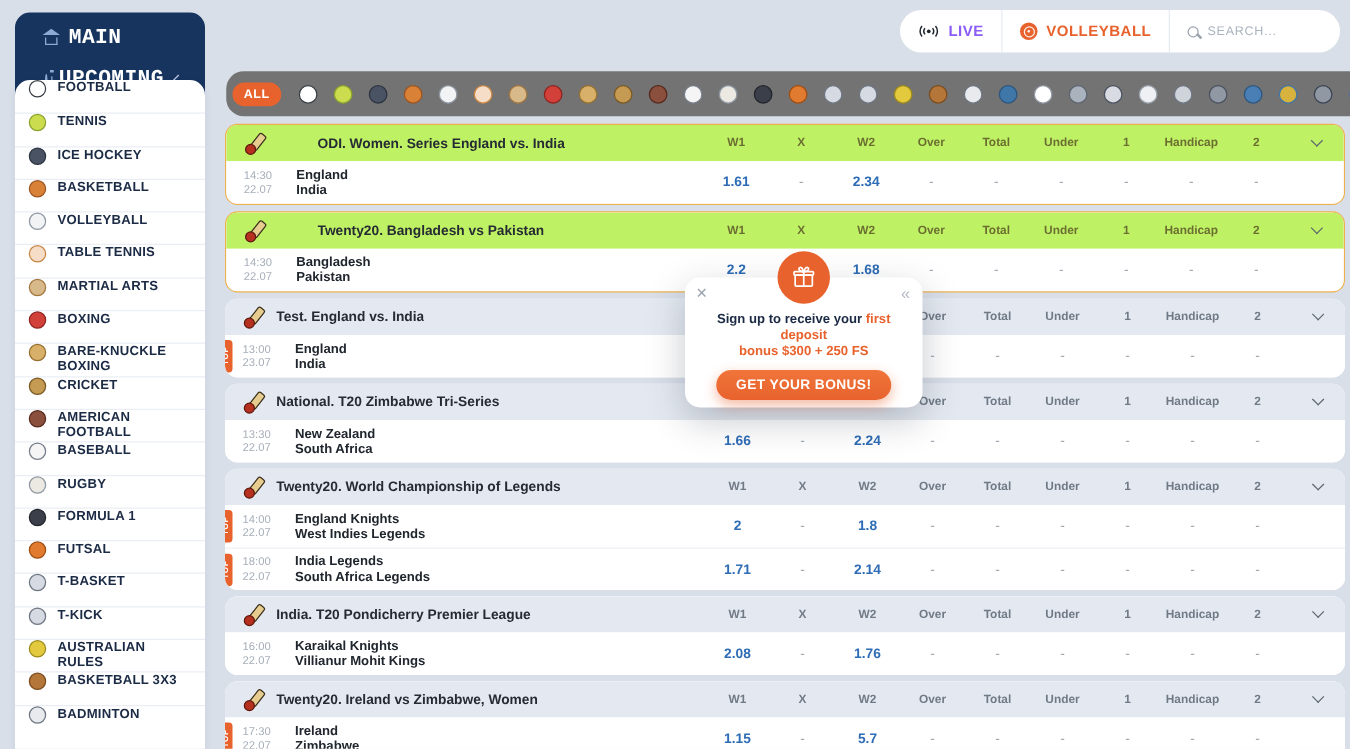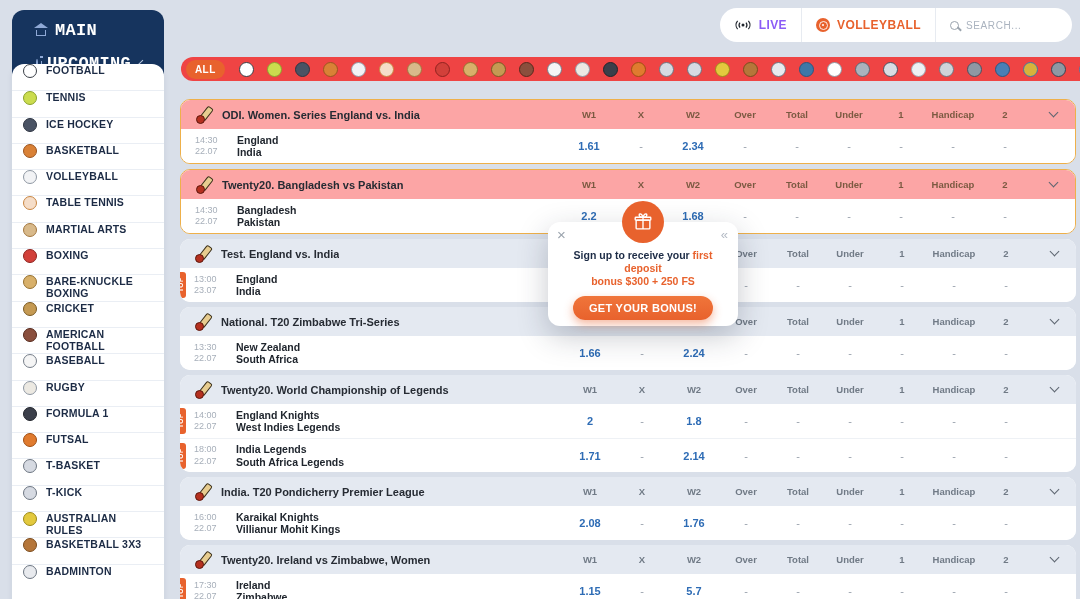--- a/index.html
+++ b/index.html
@@ -38,32 +38,32 @@
   .tb-sb { font-size:12px; font-weight:bold; color:#e8622d; letter-spacing:.4px; }
   .sb-ball { width:14px; height:14px; border-radius:50%; background:#e8622d; position:relative; }
   .sb-ball::before { content:""; position:absolute; inset:2.5px; border:1.2px solid rgba(255,255,255,.9); border-radius:50%; }
   .sb-ball::after { content:""; position:absolute; left:6px; top:6px; width:2px; height:2px; background:#fff; border-radius:50%; }
   .mag-ico { width:9px; height:9px; border:1.5px solid #9aa3ad; border-radius:50%; position:relative; flex:0 0 auto; }
   .mag-ico::after { content:""; position:absolute; width:5px; height:1.5px; background:#9aa3ad; right:-4px; bottom:-1px; transform:rotate(45deg); }
   .search-input { border:none; outline:none; width:92px; font-size:10px; letter-spacing:.6px;
     font-family:"Liberation Sans",sans-serif; color:#4a5160; background:transparent; }
   .search-input::placeholder { color:#aab3bf; }
   
-  .iconbar { position:absolute; left:5px; top:57px; right:0; height:24px; background:#ef4444;
+  .iconbar { position:absolute; left:5px; top:57px; right:0; height:36px; background:#737373;
     border-radius:14px 0 0 14px; display:flex; align-items:center; padding:0 0 0 5px; overflow:hidden; z-index:2; }
   .all-pill { background:#e8622d; color:#fff; font-size:10px; font-weight:bold; letter-spacing:.4px;
     border-radius:11px; padding:4px 9px; margin-right:8px; cursor:pointer; flex:0 0 auto; }
   .fi { width:28px; display:flex; justify-content:center; flex:0 0 auto; cursor:pointer; }
   .fi .dot-ico { width:15px; height:15px; }
   
   .cards { position:absolute; left:4px; top:99px; right:4px; bottom:0; z-index:1; }
   .card { border-radius:10px; margin-bottom:5px; background:#fff; overflow:hidden; }
   .card.highlight { border:1px solid #eeb04a; }
   .card-head { height:29px; display:flex; align-items:center; padding-left:14px; cursor:pointer; }
-  .card.highlight .card-head { background:#fca5a5; }
+  .card.highlight .card-head { background:#bef264;gap:32px; }
   .card.normal .card-head { background:#e4e9f1; }
   .card-title { font-size:11px; font-weight:bold; color:#262b33; margin-left:9px; margin-right:auto;
     white-space:nowrap; overflow:hidden; }
   .cols { display:flex; flex:0 0 auto; }
   .col { width:52px; text-align:center; }
   .chevcol { width:44px; display:flex; justify-content:center; align-items:center; cursor:pointer; }
   .card-head .col { font-size:9.5px; font-weight:bold; }
   .card.highlight .card-head .col { color:rgba(80,64,32,.75); }
   .card.normal .card-head .col { color:#707a86; }
   .chev { display:inline-block; width:7px; height:7px; border-right:1.7px solid #5d6570;

